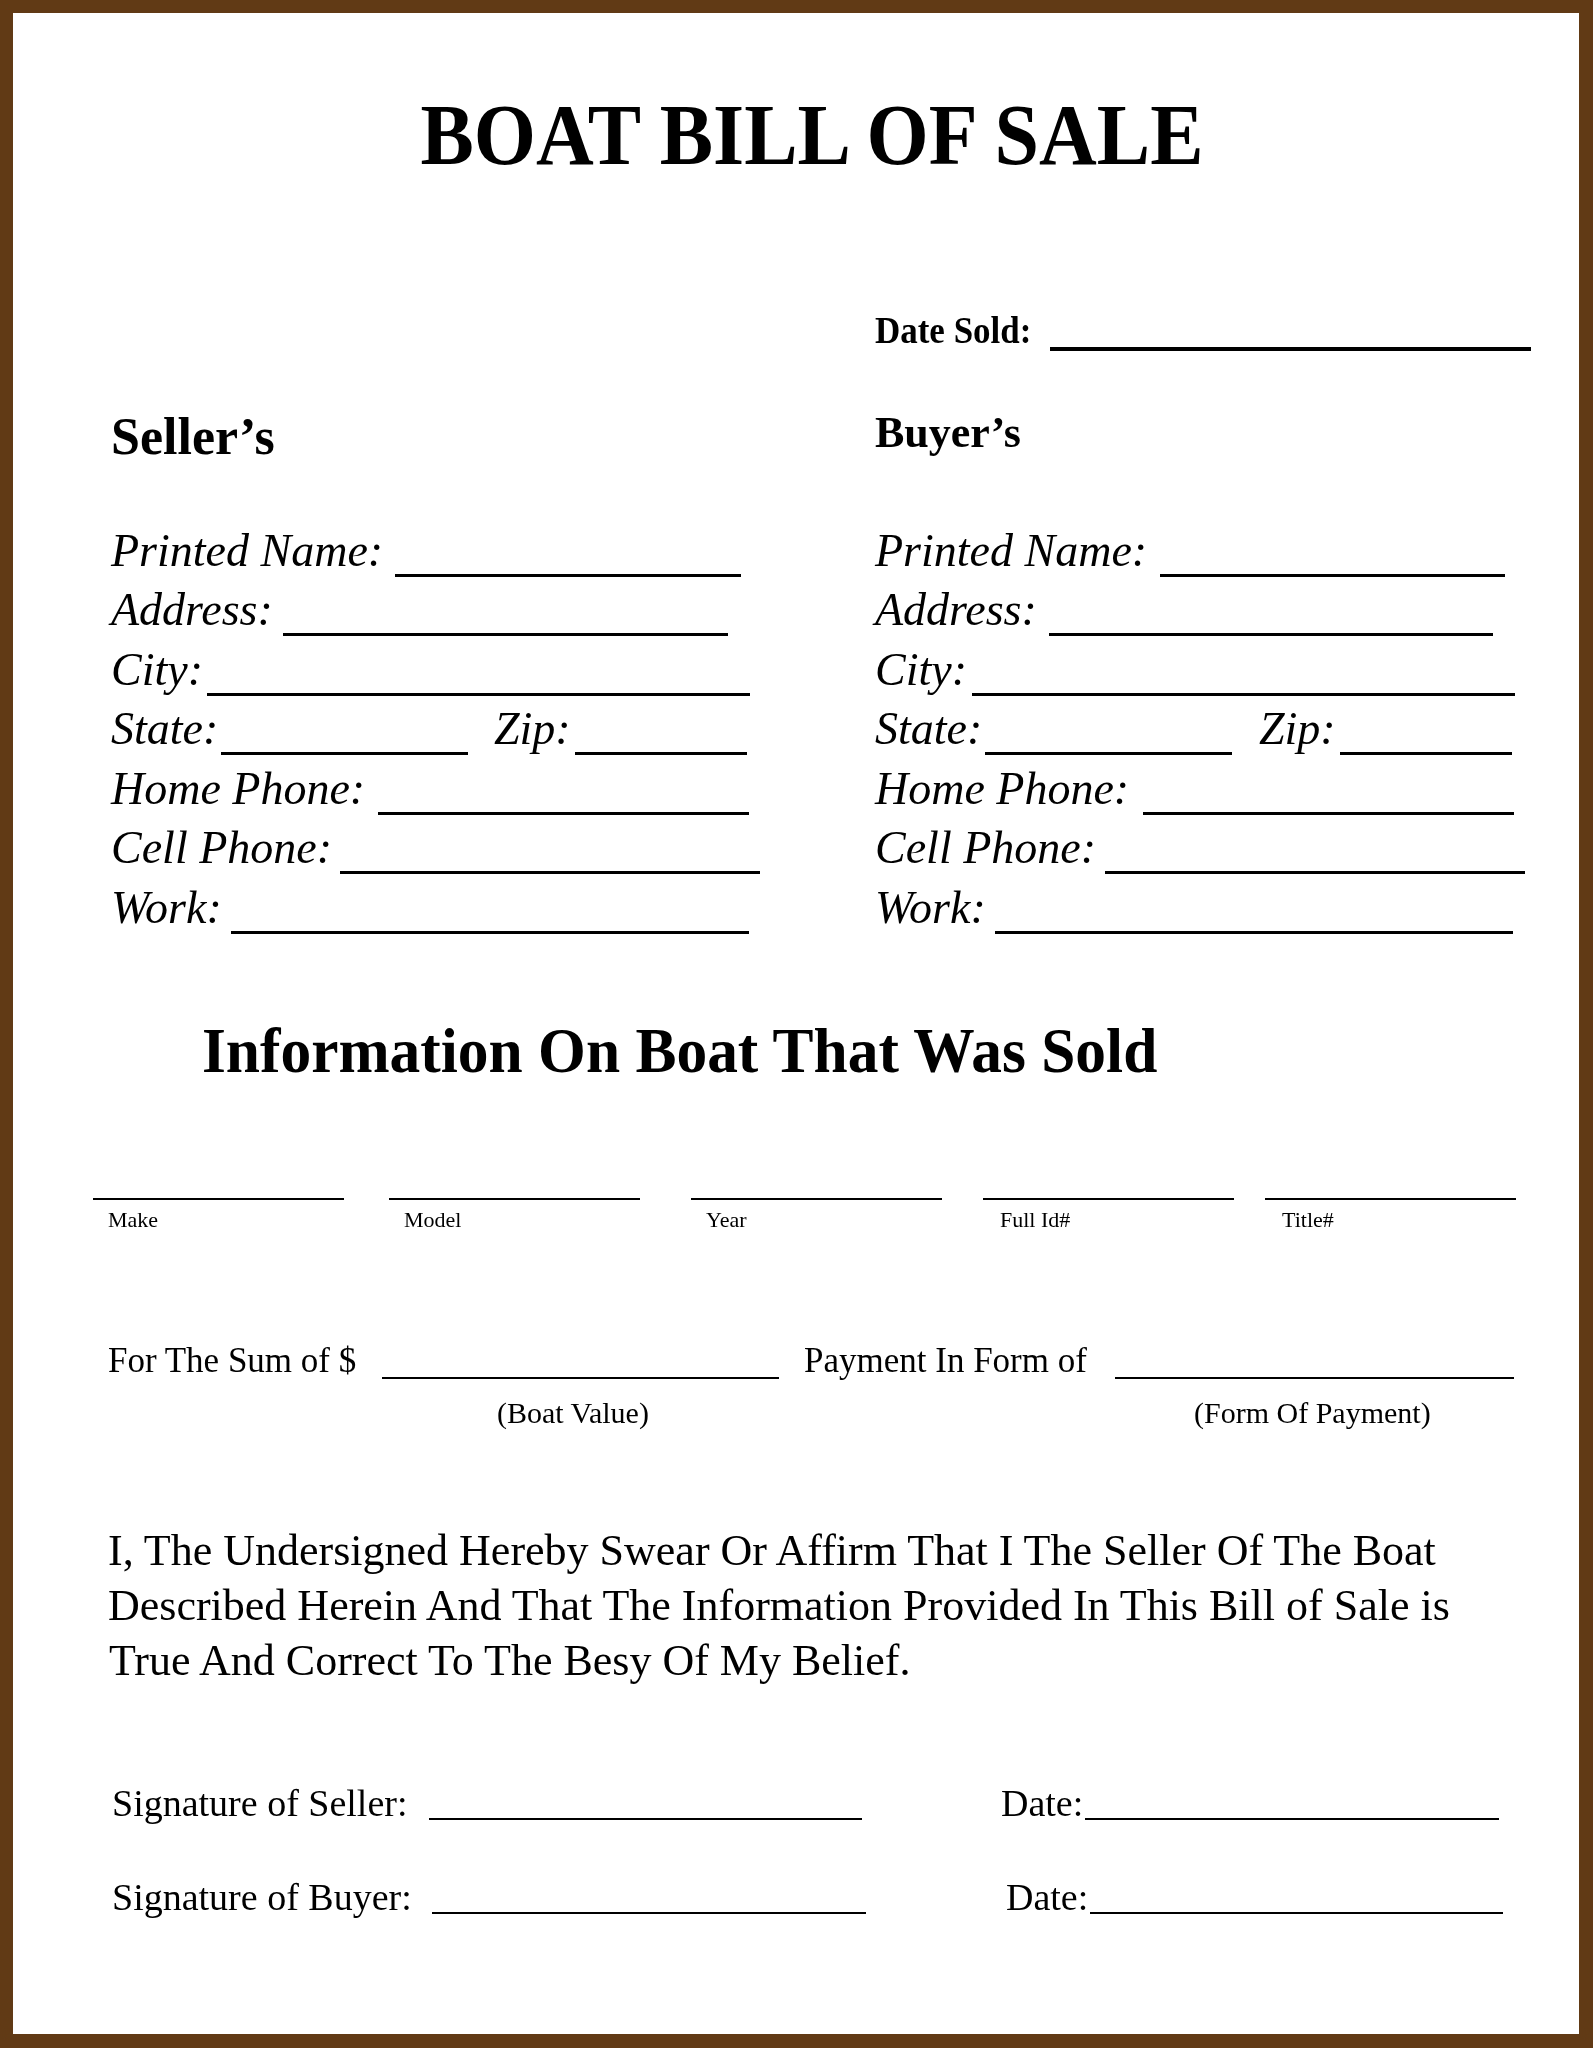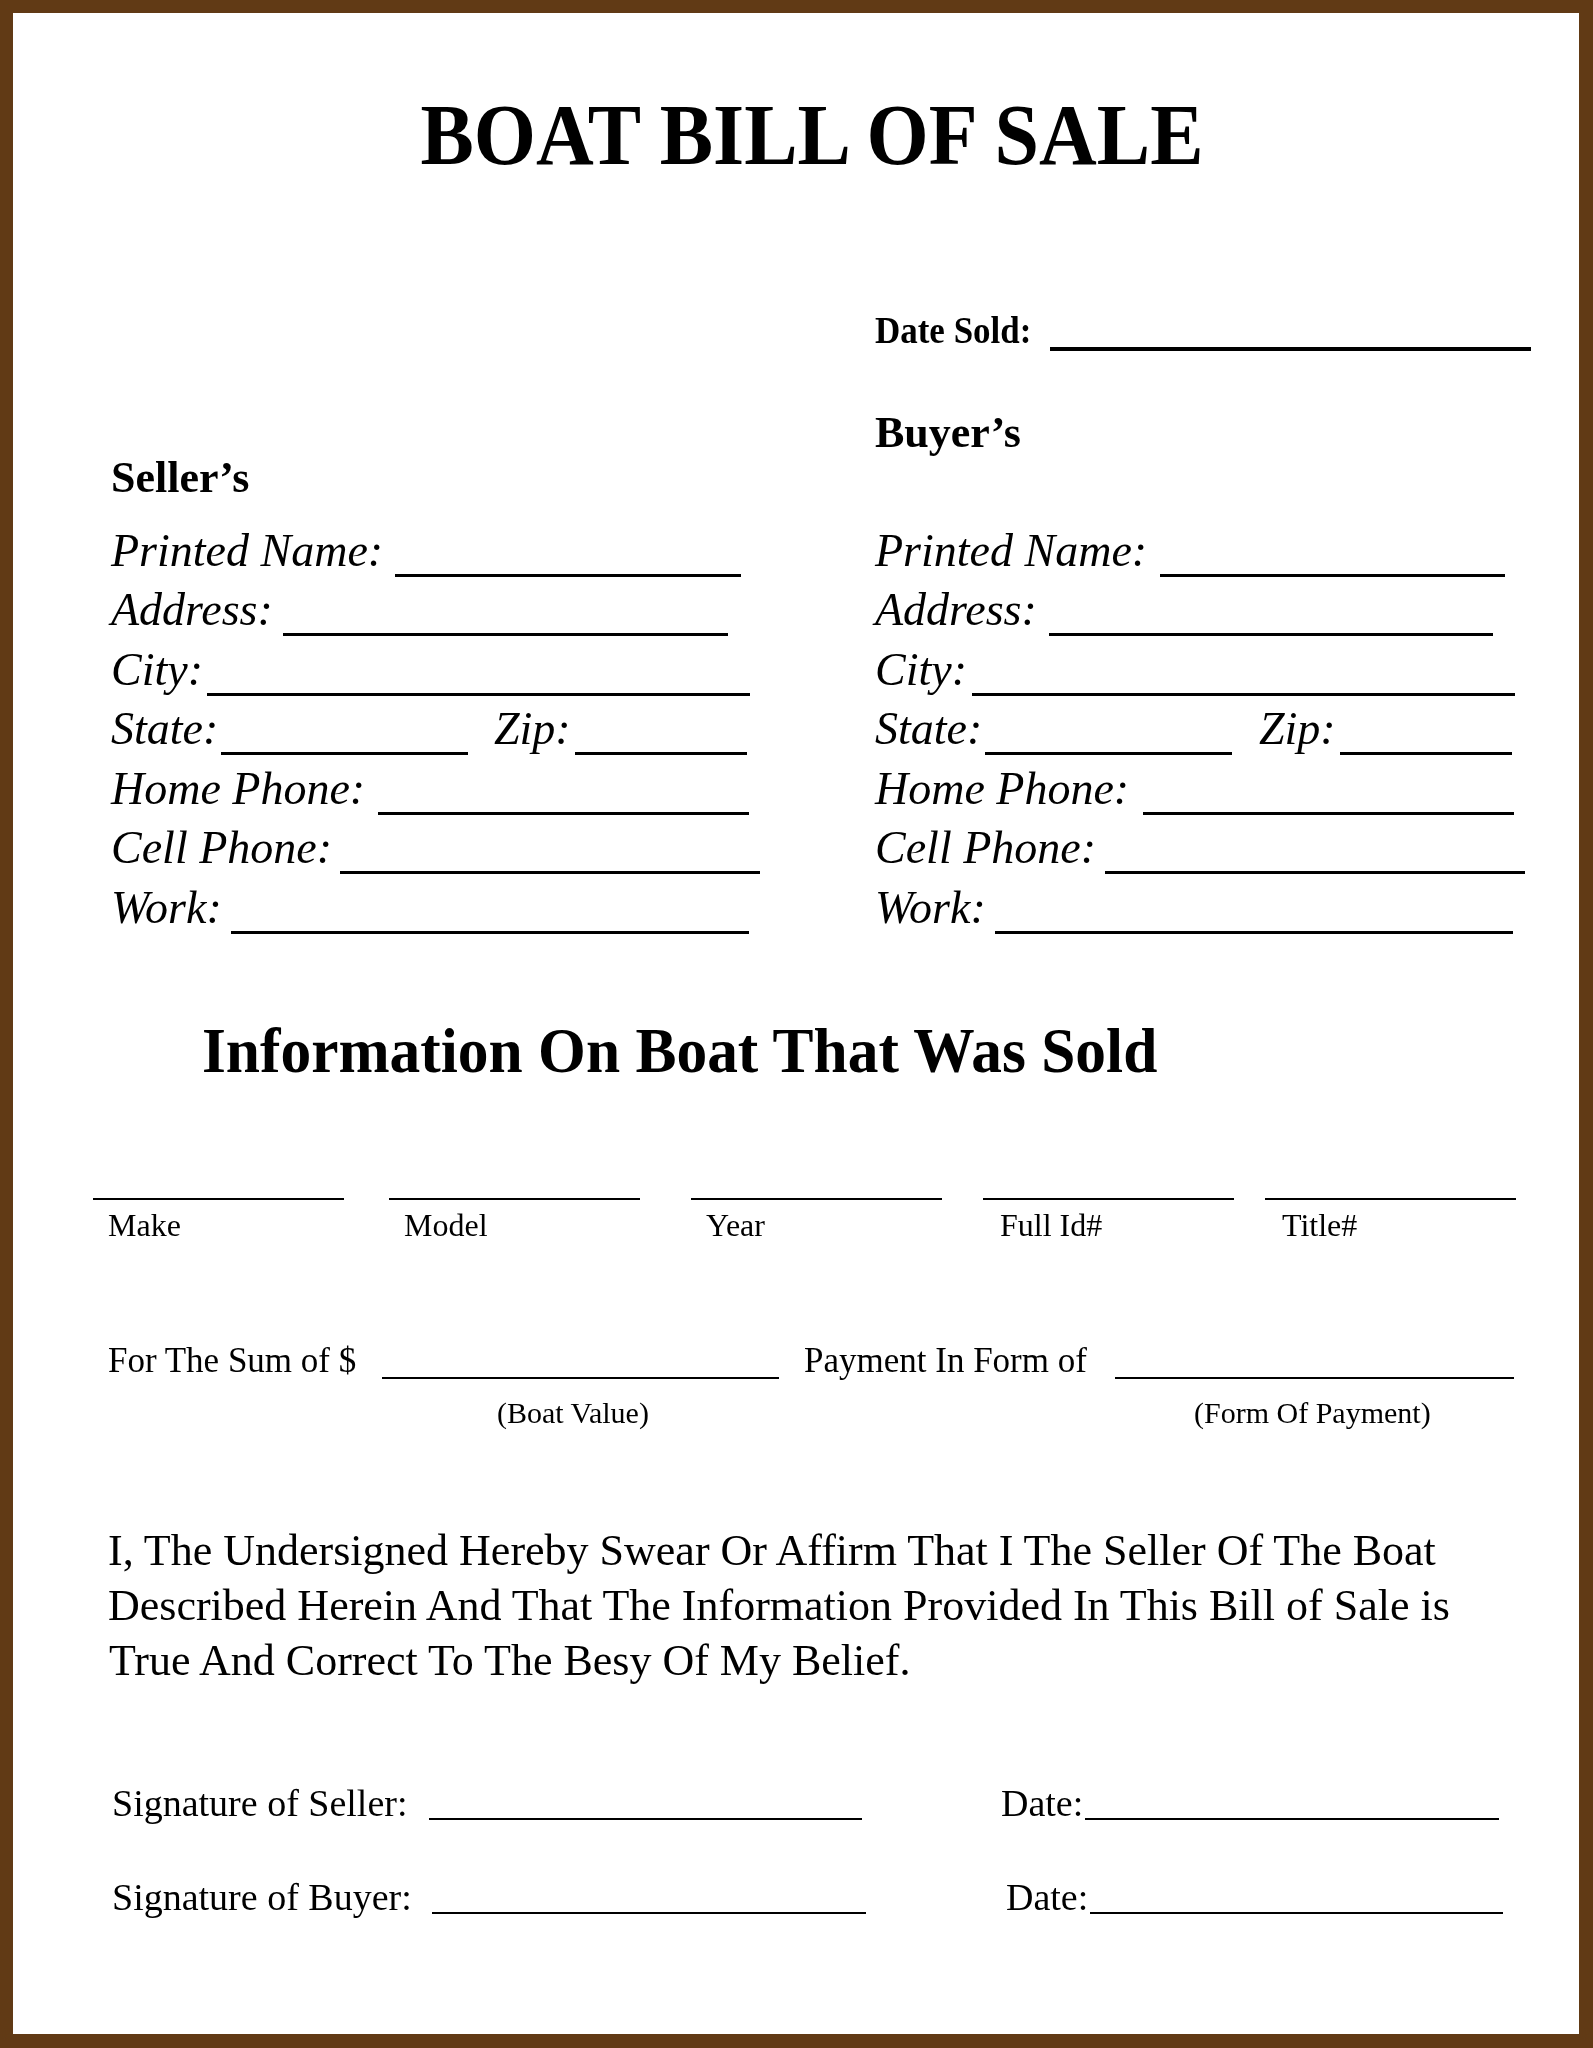--- a/index.html
+++ b/index.html
@@ -17,34 +17,34 @@
   .cond { display: inline-block; transform-origin: left center; }
   .title {
     left: 0; width: 1593px; top: 92px; text-align: center;
     font-weight: bold; font-size: 86px;
   }
   .title span { display: inline-block; transform: scaleX(0.93); }
   .bold { font-weight: bold; }
   .line { position: absolute; height: 3px; background: #000; }
   .line.thin { height: 2px; }
   .field { font-size: 46px; font-style: italic; }
-  .small { font-size: 32px; }
+  .small { font-size: 22px; }
   .para { font-size: 44px; }
 </style>
 </head>
 <body>
 
 <div class="frame"></div>
 
 <div class="abs title"><span>BOAT BILL OF SALE</span></div>
 
 <div class="abs bold" style="left:860px; top:311px; font-size:38px;"><span class="cond" style="transform:scaleX(0.92)">Date Sold:</span></div>
 <div class="line" style="left:1050px; top:347px; width:481px; height:4px;"></div>
 
-<div class="abs bold" style="left:96px; top:411px; font-size:44px;margin-top:45px;"><span>Seller’s</span></div>
+<div class="abs bold" style="left:96px; top:411px; font-size:52px;"><span>Seller’s</span></div>
 
 <div class="abs bold" style="left:860px; top:411px; font-size:44px;"><span>Buyer’s</span></div>
 
 <div>
   <div class="abs field" style="left:96px; top:528px;">Printed Name:</div>
   <div class="line" style="left:395px; top:574px; width:346px;"></div>
 
   <div class="abs field" style="left:96px; top:587px;">Address:</div>
   <div class="line" style="left:283px; top:633px; width:445px;"></div>
 

